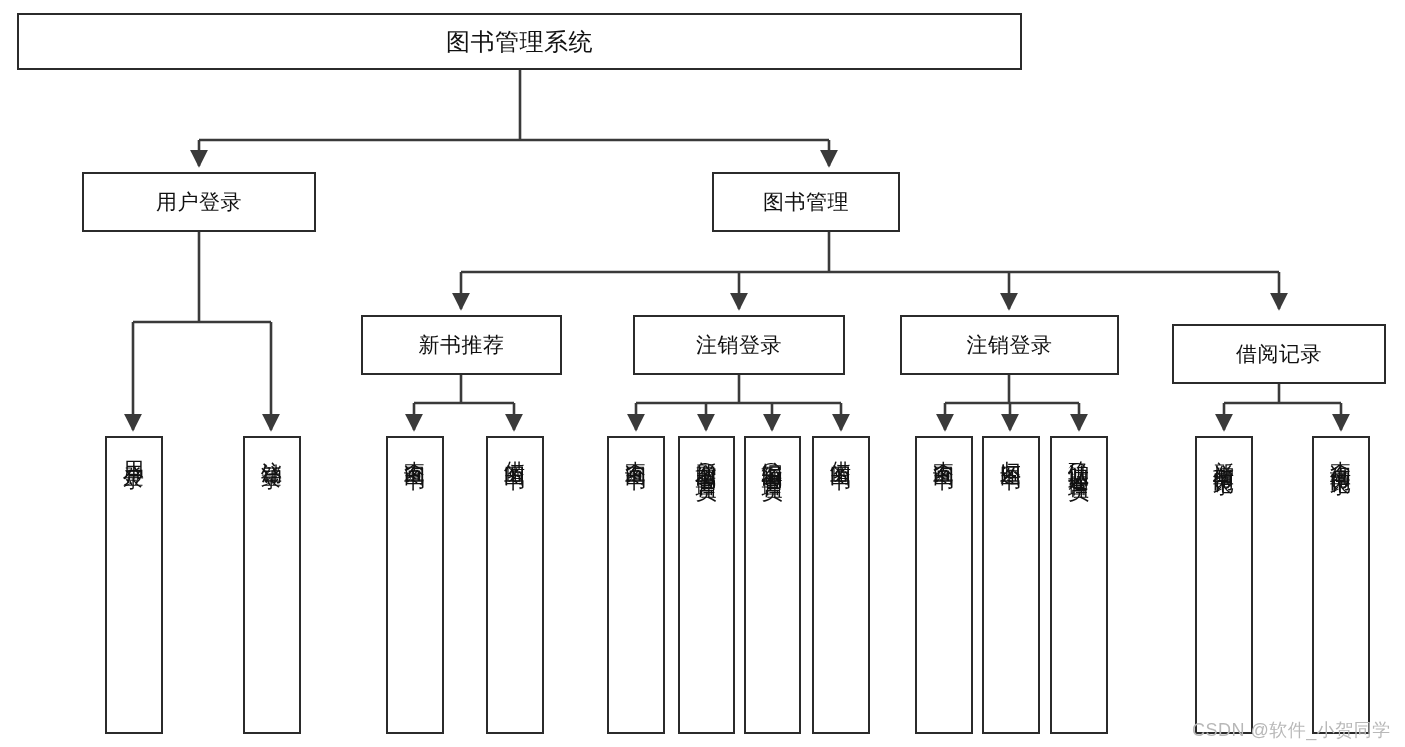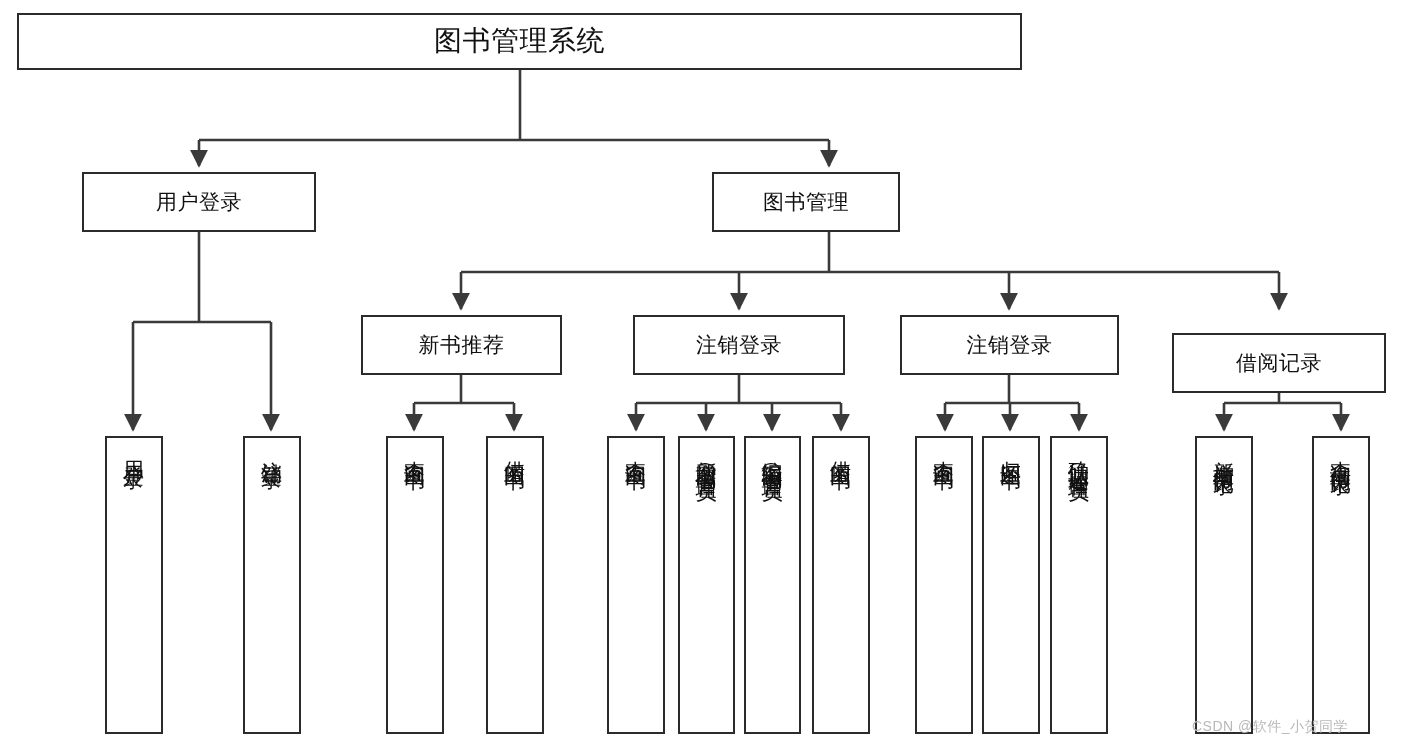--- a/index.html
+++ b/index.html
@@ -38,39 +38,39 @@
     color: #111111;
     text-align: center;
     line-height: 1.08;
     white-space: pre-line;
   }
   .node.horiz .label {
     font-size: 21px;
     letter-spacing: 0.5px;
   }
   .node.root .label {
-    font-size: 28px;
+    font-size: 24px;
   }
   .node.vert {
     align-items: flex-start;
     padding-top: 6px;
   }
   .node.vert .label {
     writing-mode: vertical-rl;
     text-orientation: upright;
     font-size: 21px;
     letter-spacing: 3px;
     line-height: 1;
     display: block;
     margin: 0 auto;
   }
   .watermark {
     position: absolute;
     color: #b8b8b8;
-    font-size: 14px;
+    font-size: 18px;
     letter-spacing: 0.5px;
     white-space: nowrap;
     user-select: none;
   }
 </style>
 </head>
 <body>
 
 <div id="canvas">
 
@@ -138,21 +138,21 @@
 
   <div class="node horiz" style="left:361px; top:315px; width:201px; height:60px;">
     <span class="label">新书推荐</span>
   </div>
   <div class="node horiz" style="left:633px; top:315px; width:212px; height:60px;">
     <span class="label">注销登录</span>
   </div>
   <div class="node horiz" style="left:900px; top:315px; width:219px; height:60px;">
     <span class="label">注销登录</span>
   </div>
-  <div class="node horiz" style="left:1172px; top:333px; width:214px; height:60px;">
+  <div class="node horiz" style="left:1172px; top:324px; width:214px; height:60px;">
     <span class="label">借阅记录</span>
   </div>
 
   <div class="node vert" style="left:105px; top:436px; width:58px; height:298px;">
     <span class="label">用户登录</span>
   </div>
   <div class="node vert" style="left:243px; top:436px; width:58px; height:298px;">
     <span class="label">注销登录</span>
   </div>
 

